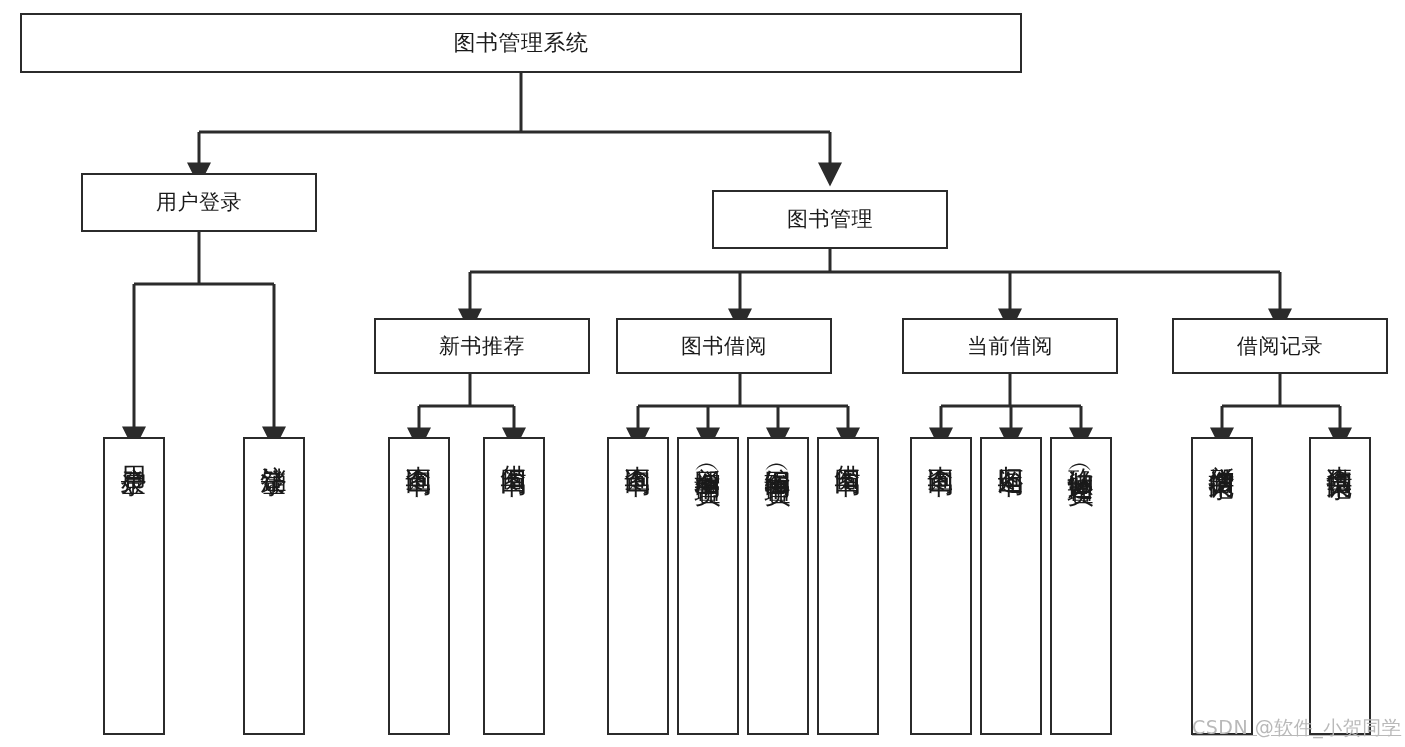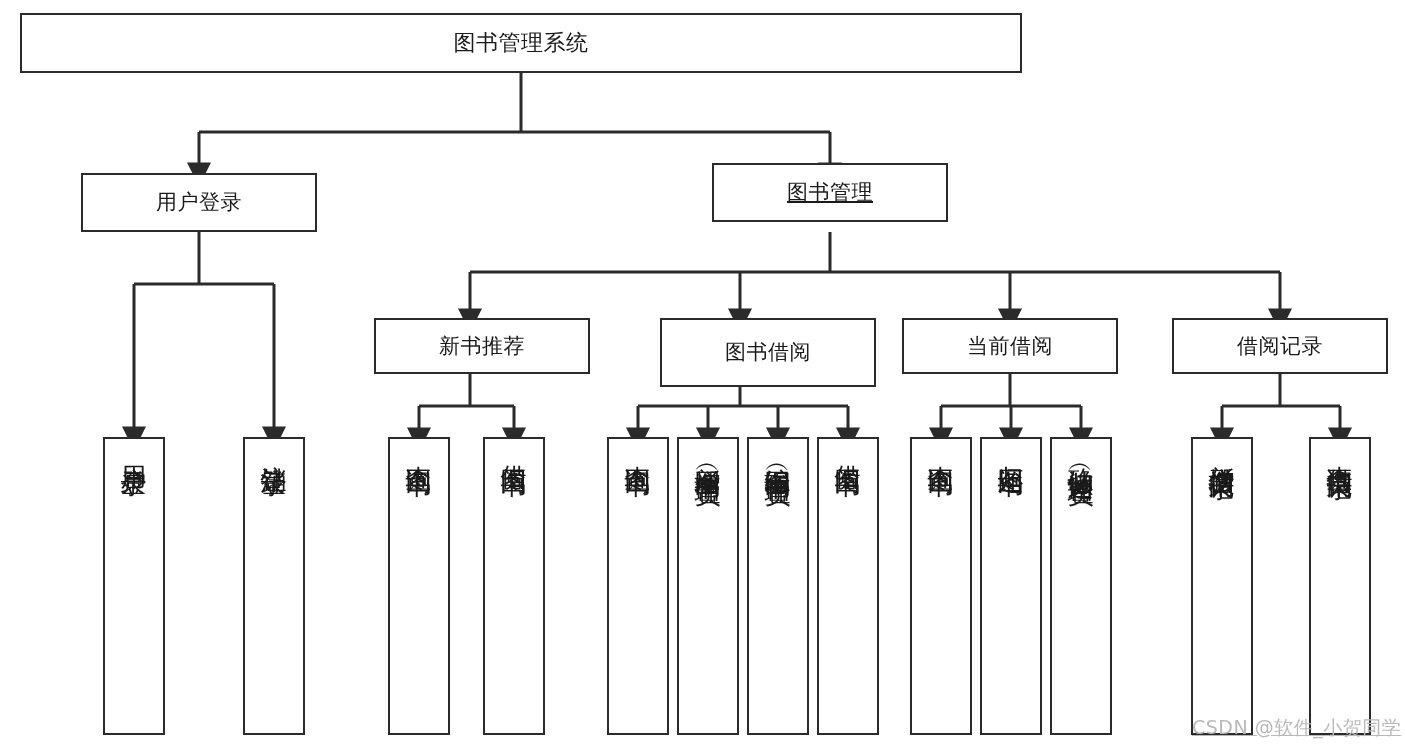--- a/index.html
+++ b/index.html
@@ -134,28 +134,28 @@
     </g>
   </svg>
 
   <div class="node horiz root" style="left:20px; top:13px; width:1002px; height:60px;">
     <span class="node-label">图书管理系统</span>
   </div>
 
   <div class="node horiz" style="left:81px; top:173px; width:236px; height:59px;">
     <span class="node-label">用户登录</span>
   </div>
-  <div class="node horiz" style="left:712px; top:163px; width:236px; height:59px;text-decoration:underline;">
+  <div class="node horiz" style="left:712px; top:190px; width:236px; height:59px;">
     <span class="node-label">图书管理</span>
   </div>
 
   <div class="node horiz" style="left:374px; top:318px; width:216px; height:56px;">
     <span class="node-label">新书推荐</span>
   </div>
-  <div class="node horiz" style="left:660px; top:318px; width:216px; height:69px;font-family:Liberation Serif, serif;">
+  <div class="node horiz" style="left:616px; top:318px; width:216px; height:56px;font-family:Liberation Serif, serif;">
     <span class="node-label">图书借阅</span>
   </div>
   <div class="node horiz" style="left:902px; top:318px; width:216px; height:56px;">
     <span class="node-label">当前借阅</span>
   </div>
   <div class="node horiz" style="left:1172px; top:318px; width:216px; height:56px;">
     <span class="node-label">借阅记录</span>
   </div>
 
   <div class="node vert" style="left:103px; top:437px; width:62px; height:298px;">

